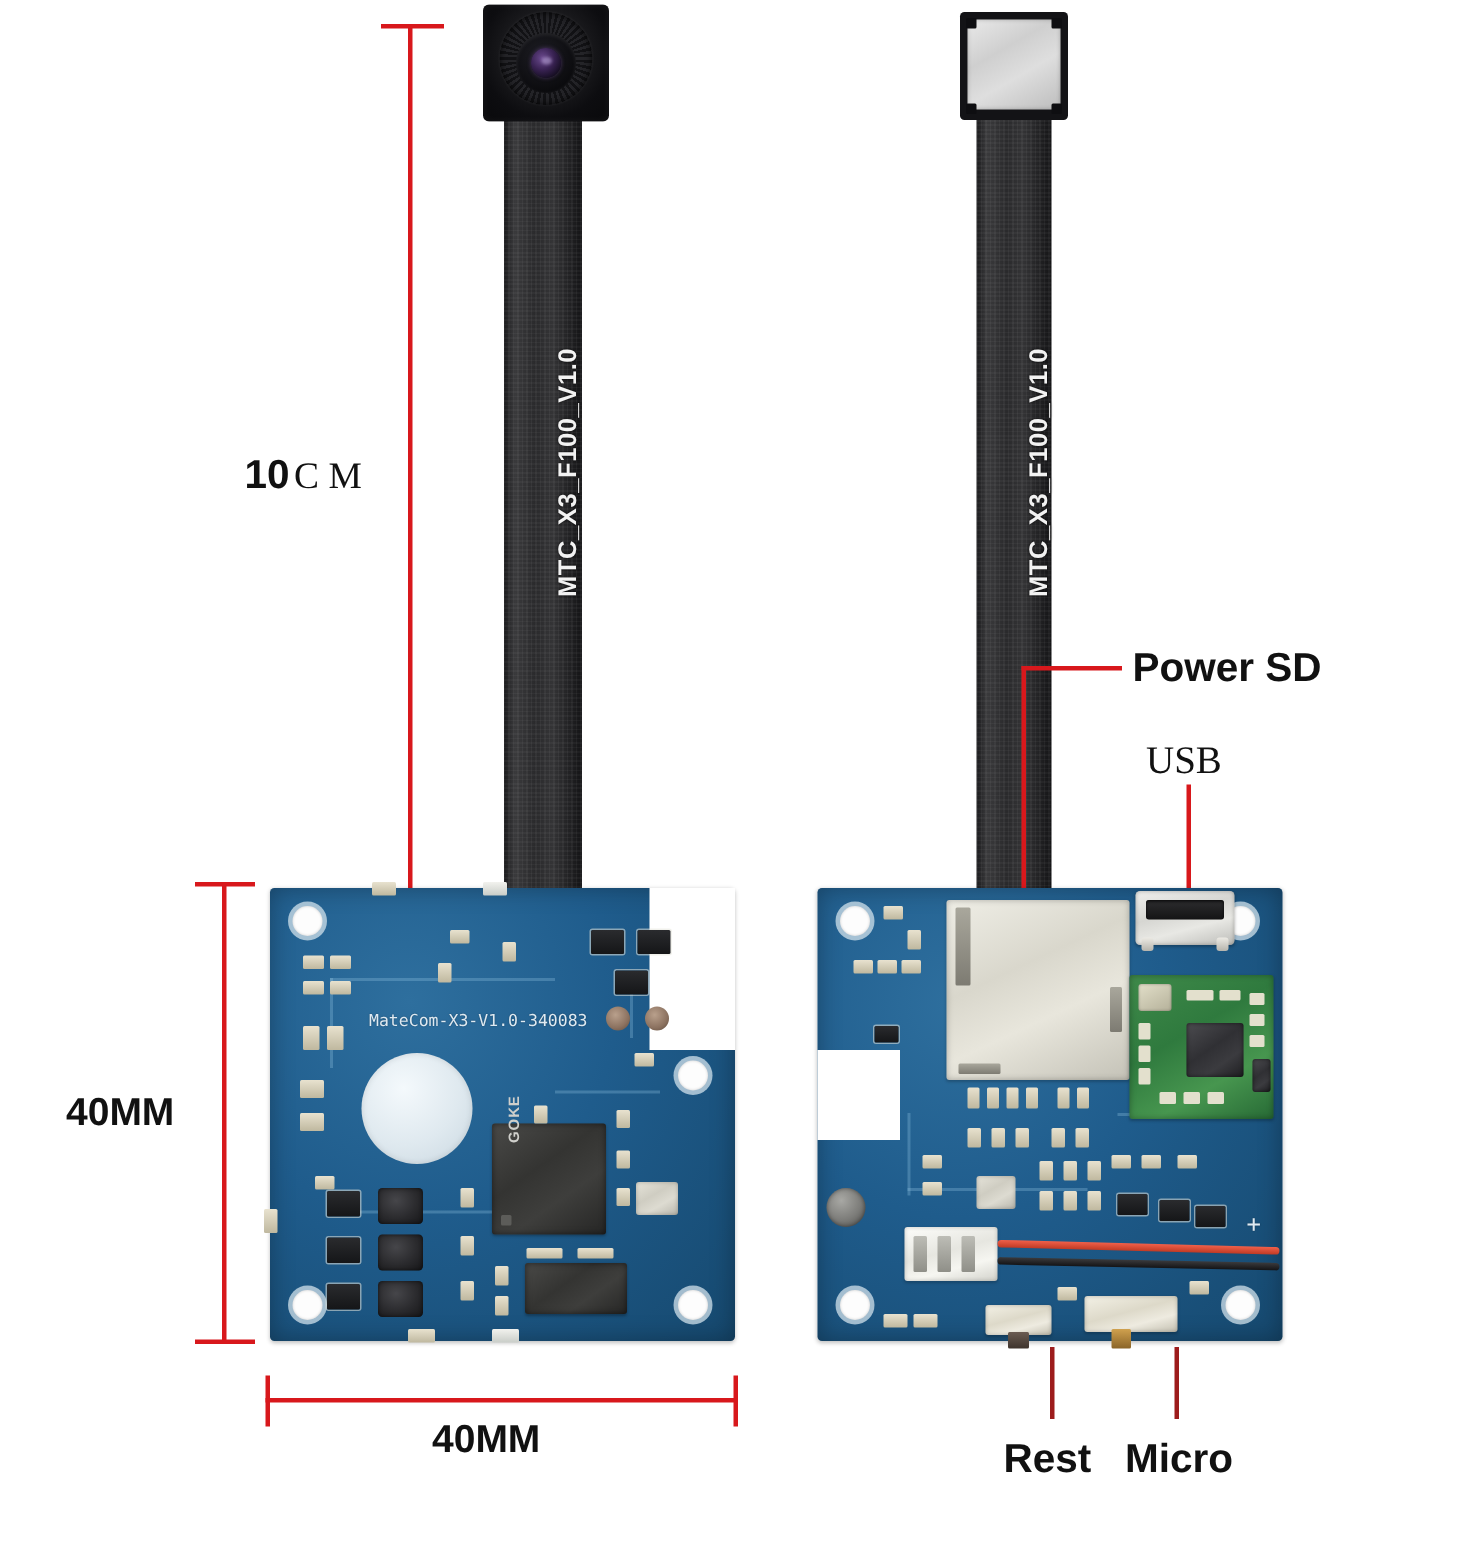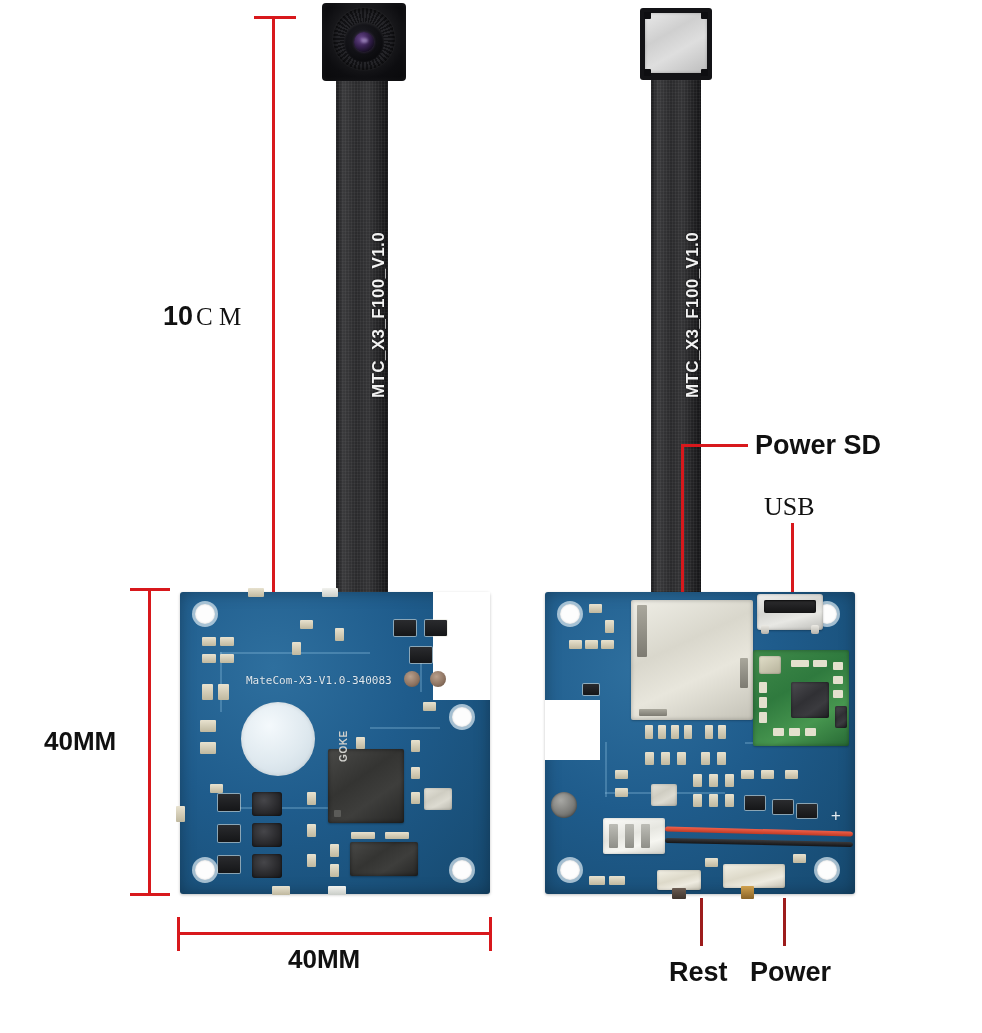--- a/index.html
+++ b/index.html
@@ -430,15 +430,15 @@
     <div class="pad" style="left:64px;top:284px;width:16px;height:9px;"></div>
 
     <div class="pad" style="left:44px;top:12px;width:13px;height:9px;"></div>
     <div class="pad" style="left:60px;top:28px;width:9px;height:13px;"></div>
   </div>
 
   <div class="rline-dark" style="left:700px;top:898px;width:3px;height:48px;"></div>
   <div class="rline-dark" style="left:783px;top:898px;width:3px;height:48px;"></div>
 
   <div class="lbl lbl-sans" style="left:669px;top:957px;font-size:27px;">Rest</div>
-  <div class="lbl lbl-sans" style="left:750px;top:957px;font-size:27px;">Power</div>
+  <div class="lbl lbl-sans" style="left:750px;top:957px;font-size:27px;">Micro</div>
 
 </div>
 
 </body></html>

